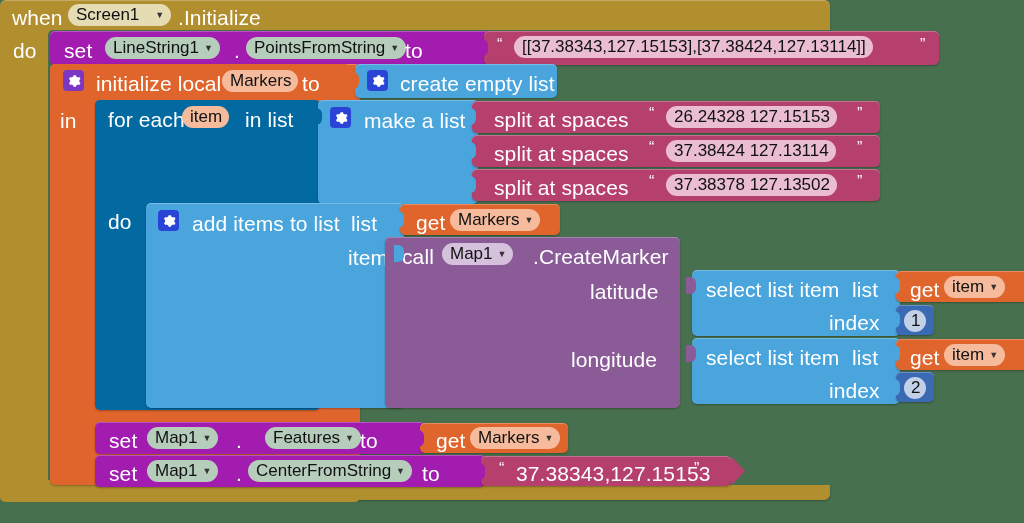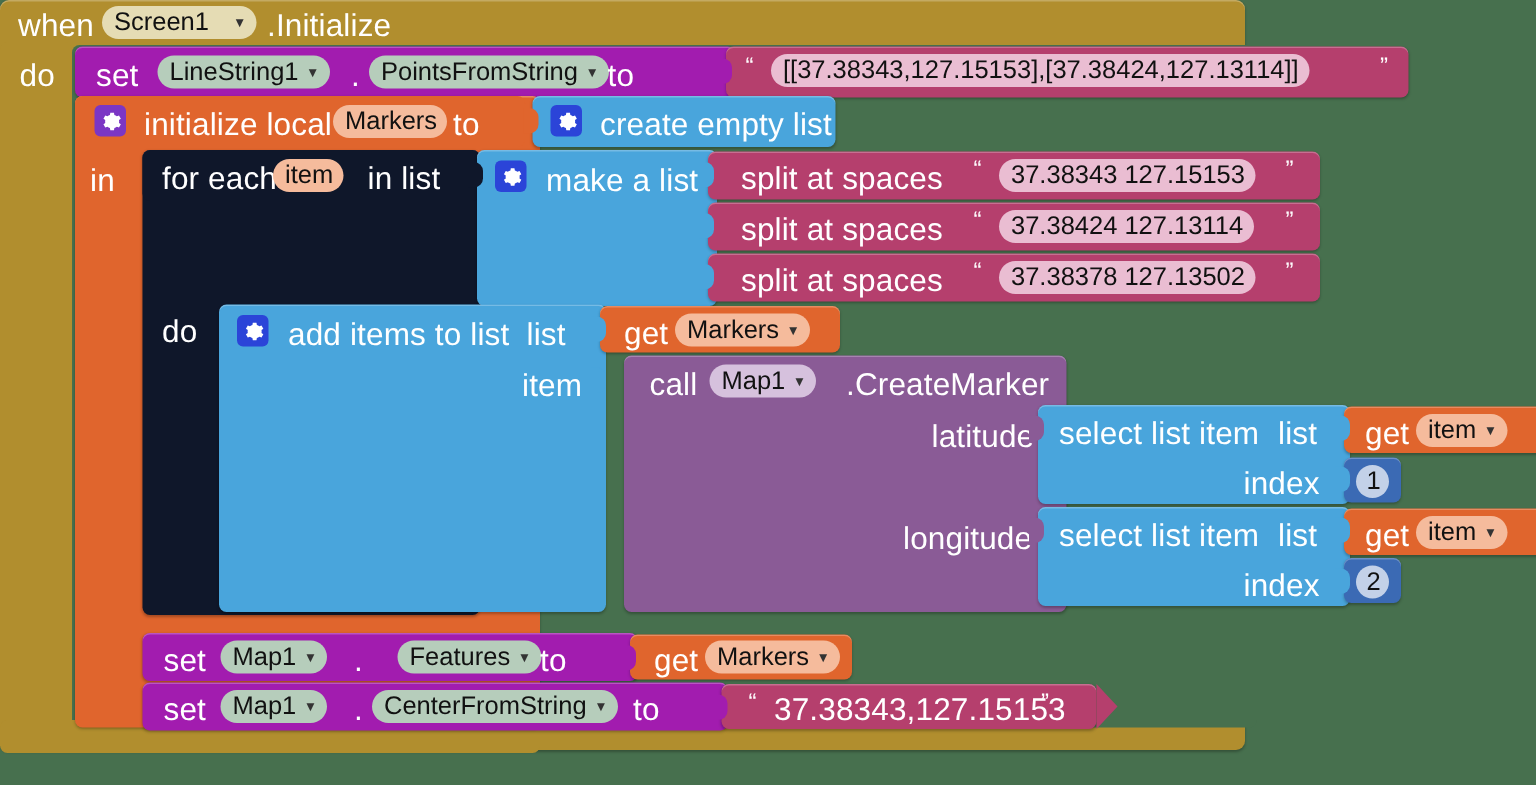--- a/index.html
+++ b/index.html
@@ -36,21 +36,21 @@
   .gear svg { width:14px; height:14px; display:block; }
 
   
   .c-event   { background:#b18e2e; }          
   .c-event-f { background:#e5dcb4; }
   .c-set     { background:#a21caf; }          
   .c-set-f   { background:#b6cdbb; }
   .c-local   { background:#e0652d; }          
   .c-local-f { background:#f5bb9c; }
   .c-list    { background:#49a5dc;text-align:right; }
-  .c-ctrl    { background:#0f172a; }          
+  .c-ctrl    { background:#0369a1; }          
   .c-text    { background:#b53f6d; }          
   .c-text-f  { background:#eabdd2; }
   .c-call    { background:#8a5b96; }          
   .c-call-f  { background:#d6c1dd; }
   .c-math    { background:#3b6ab4; }          
   .c-math-f  { background:#c3d1e8; }
 
   .gear-blue   { background:#2b44d8; }
   .gear-purple { background:#7b36c4; }
 
@@ -139,21 +139,21 @@
       <path d="M12 8.5a3.5 3.5 0 100 7 3.5 3.5 0 000-7zm9.3 3.5c0-.6-.06-1.1-.15-1.66l2.1-1.6-2.1-3.64-2.5 1a8.9 8.9 0 00-2.8-1.63L15.4 2h-4.2l-.45 2.47a8.9 8.9 0 00-2.8 1.63l-2.5-1L3.35 8.74l2.1 1.6c-.1.55-.15 1.06-.15 1.66s.06 1.1.15 1.66l-2.1 1.6 2.1 3.64 2.5-1a8.9 8.9 0 002.8 1.63L11.2 22h4.2l.45-2.47a8.9 8.9 0 002.8-1.63l2.5 1 2.1-3.64-2.1-1.6c.1-.56.15-1.07.15-1.66z"></path>
     </svg>
   </span>
   <span class="lbl" style="position:absolute; left:46px; top:10px;">make a list</span>
 </div>
 
 <div class="blk c-text hl" style="left:472px; top:101px; width:408px; height:32px;">
   <span class="lbl" style="position:absolute; left:22px; top:8px;">split at spaces</span>
   <span class="lbl" style="position:absolute; left:177px; top:5px; font-size:16px;">“</span>
   <span class="field c-text-f" style="position:absolute; left:194px; top:5px;">
-    <span>37.38343 127.15153</span>
+    <span>26.24328 127.15153</span>
   </span>
   <span class="lbl" style="position:absolute; left:385px; top:5px; font-size:16px;">”</span>
 </div>
 <div class="blk c-text hl" style="left:472px; top:135px; width:408px; height:32px;">
   <span class="lbl" style="position:absolute; left:22px; top:8px;">split at spaces</span>
   <span class="lbl" style="position:absolute; left:177px; top:5px; font-size:16px;">“</span>
   <span class="field c-text-f" style="position:absolute; left:194px; top:5px;">
     <span>37.38424 127.13114</span>
   </span>
   <span class="lbl" style="position:absolute; left:385px; top:5px; font-size:16px;">”</span>
@@ -183,21 +183,21 @@
 </div>
 
 <div class="blk c-local hl" style="left:400px; top:204px; width:160px; height:31px;">
   <span class="lbl" style="position:absolute; left:16px; top:8px;">get</span>
   <span class="field c-local-f" style="position:absolute; left:50px; top:5px;">
     <span>Markers</span>
     <span class="caret">▼</span>
   </span>
 </div>
 
-<div class="blk c-call hl" style="left:416px; top:237px; width:295px; height:171px;">
+<div class="blk c-call hl" style="left:385px; top:237px; width:295px; height:171px;">
   <span class="lbl" style="position:absolute; left:17px; top:9px;">call</span>
   <span class="field c-call-f" style="position:absolute; left:57px; top:6px;">
     <span>Map1</span>
     <span class="caret">▼</span>
   </span>
   <span class="lbl" style="position:absolute; left:148px; top:9px;">.CreateMarker</span>
   <span class="lbl" style="position:absolute; left:205px; top:44px;">latitude</span>
   <span class="lbl" style="position:absolute; left:186px; top:112px;">longitude</span>
 </div>
 

